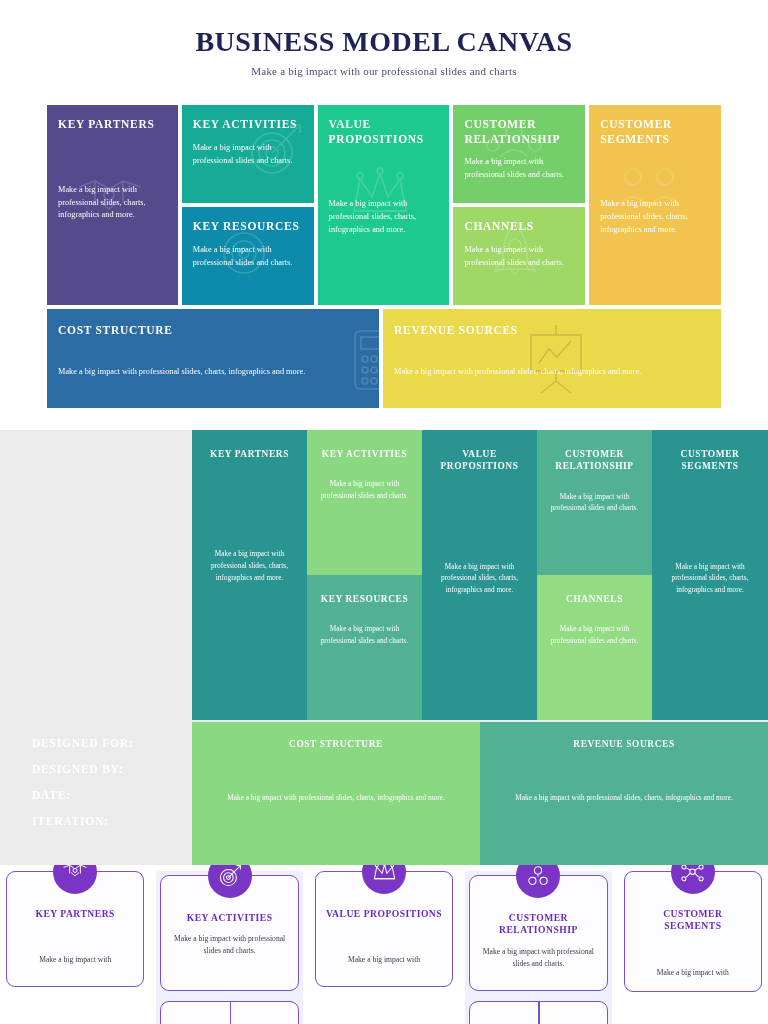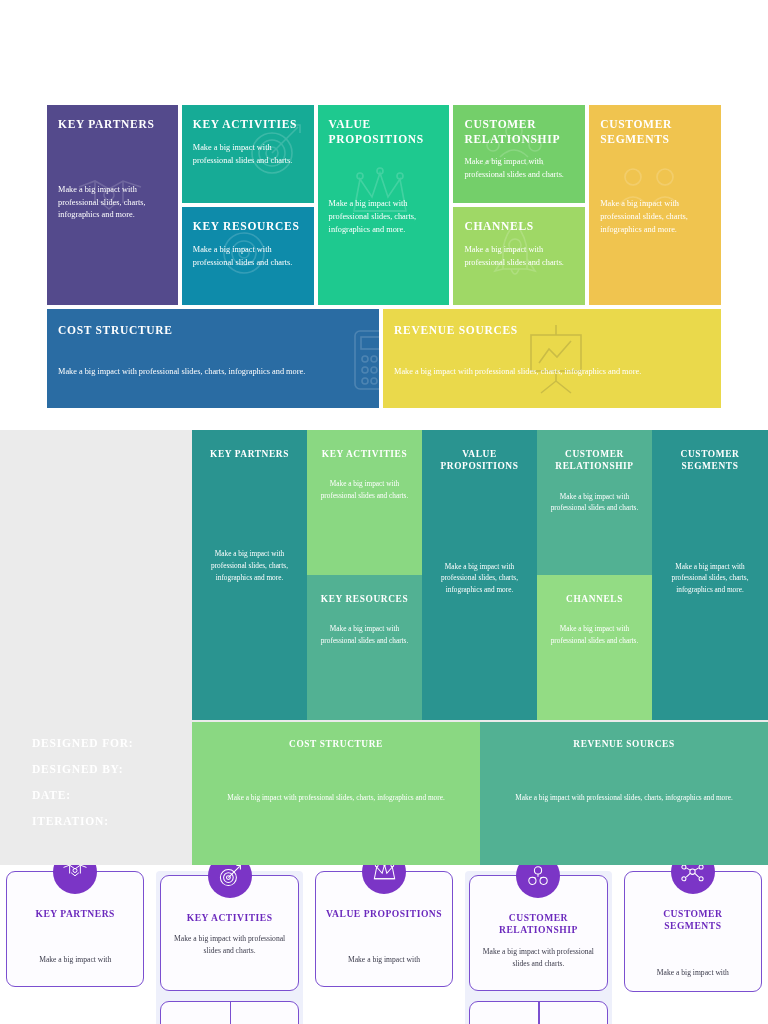--- a/index.html
+++ b/index.html
@@ -224,20 +224,22 @@
   svg { display: block; }
 </style>
 </head>
 <body>
 
 <div class="page">
 
   <div class="sec1">
 
     <div class="title-wrap">
+      <div class="main-title">BUSINESS MODEL CANVAS</div>
+      <div class="sub-title">Make a big impact with our professional slides and charts</div>
     </div>
 
     <div class="canvas1">
 
       <div class="c1-row-top">
 
         <div class="c1-col kp">
           <div class="panel bg-purple tall" style="height:200px">
             <span class="wm" style="left:28px;top:68px;">
               <svg width="70" height="50" viewBox="0 0 70 50" fill="none" stroke="#ffffff" stroke-width="1.6">

